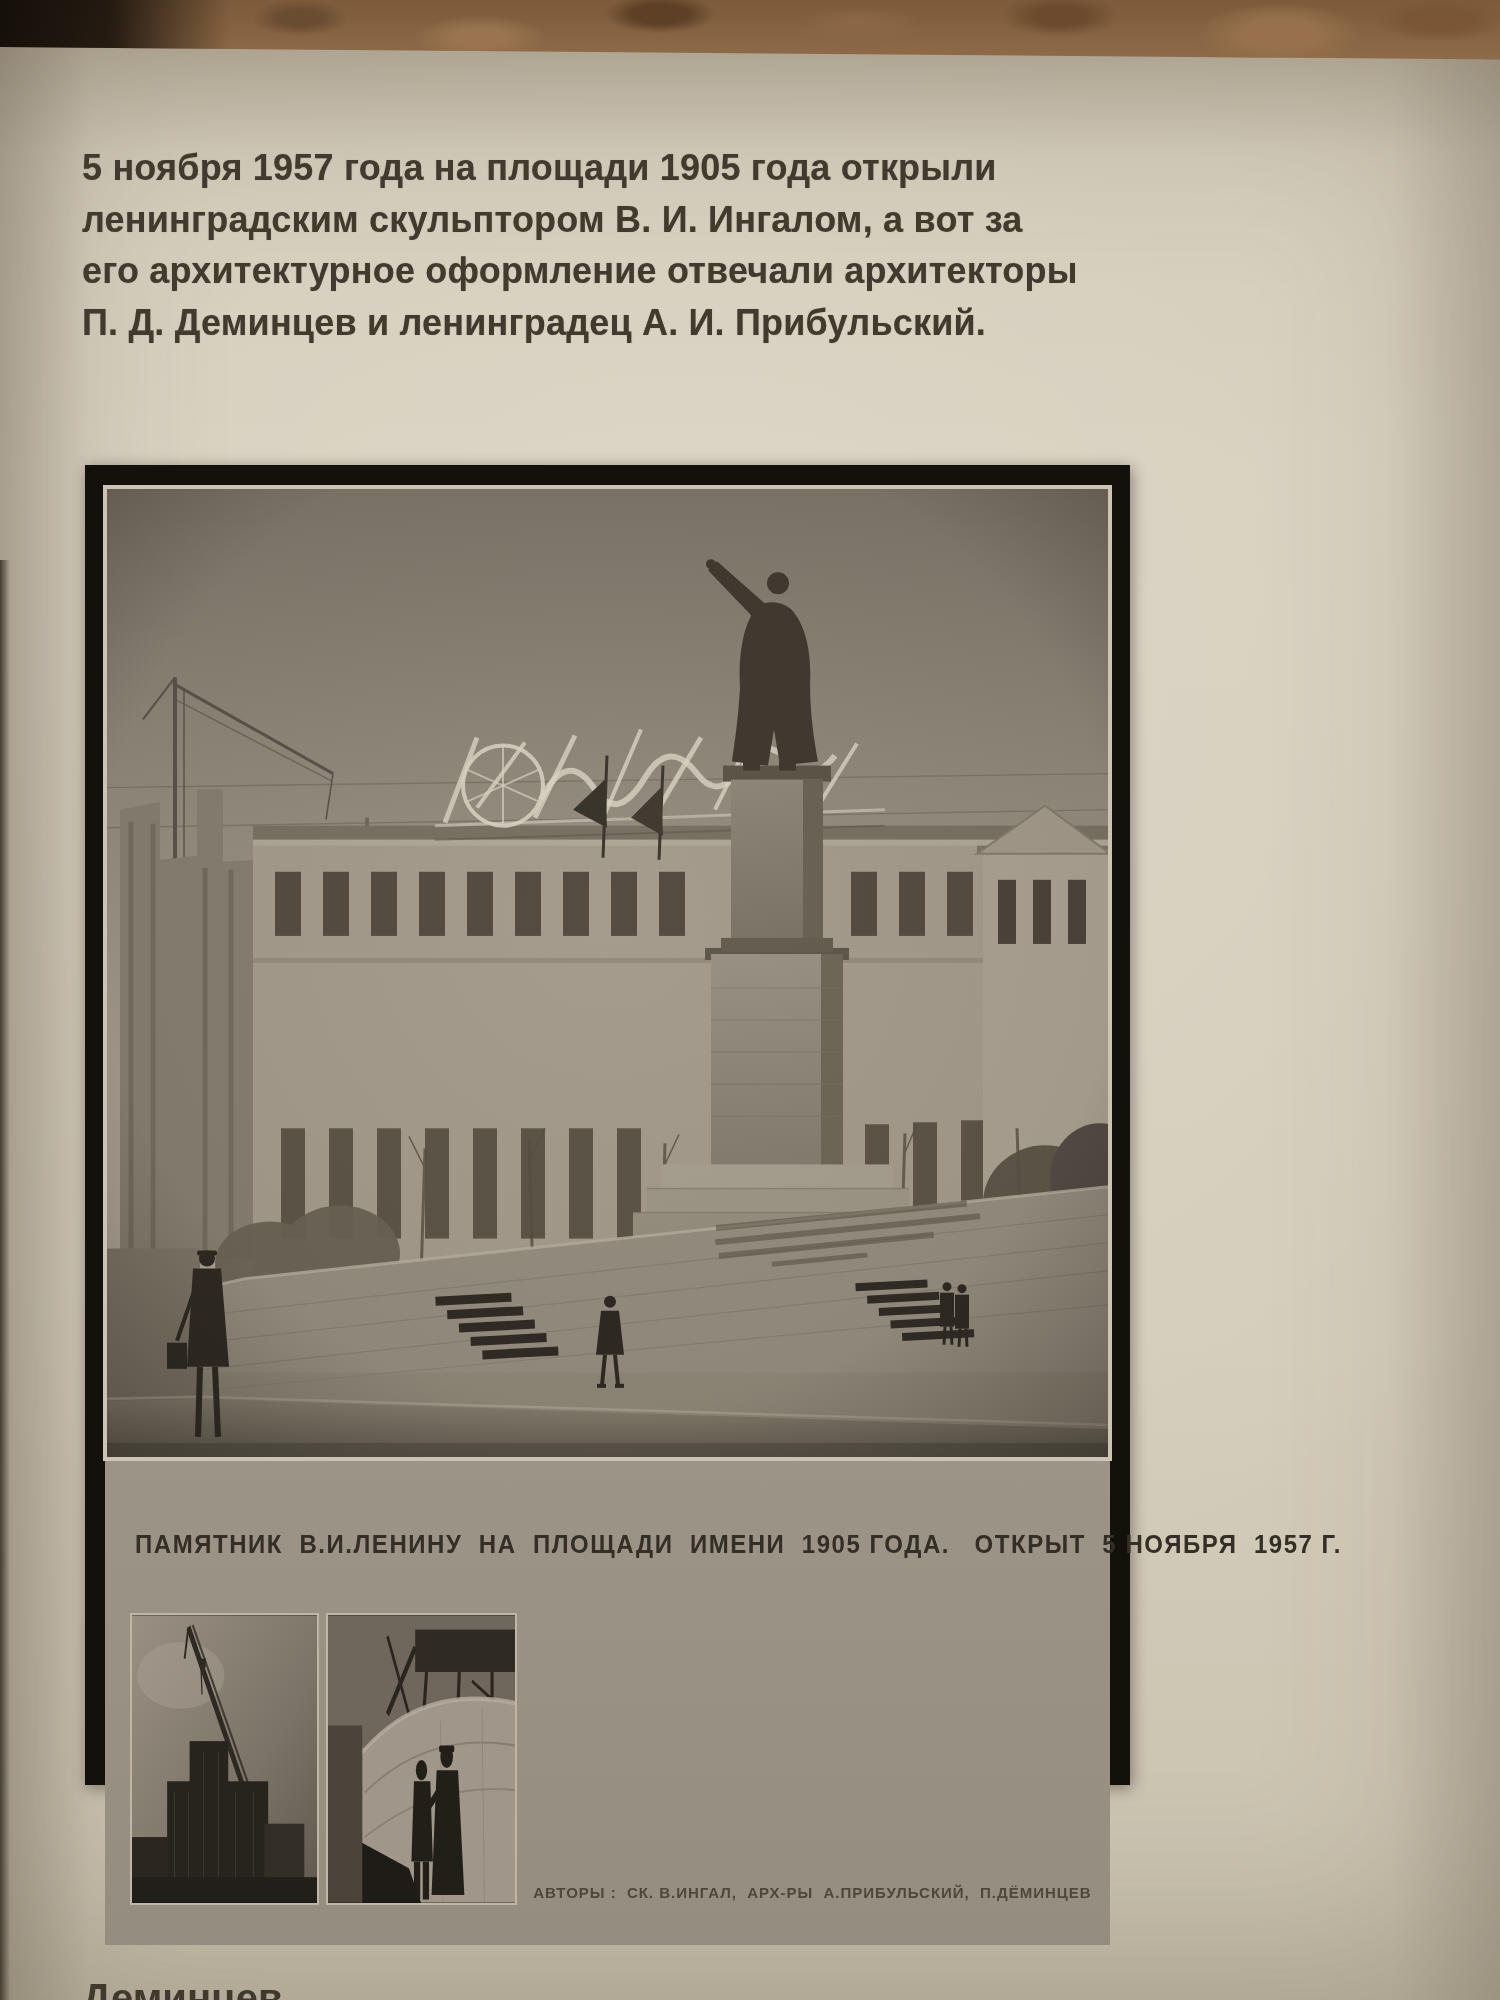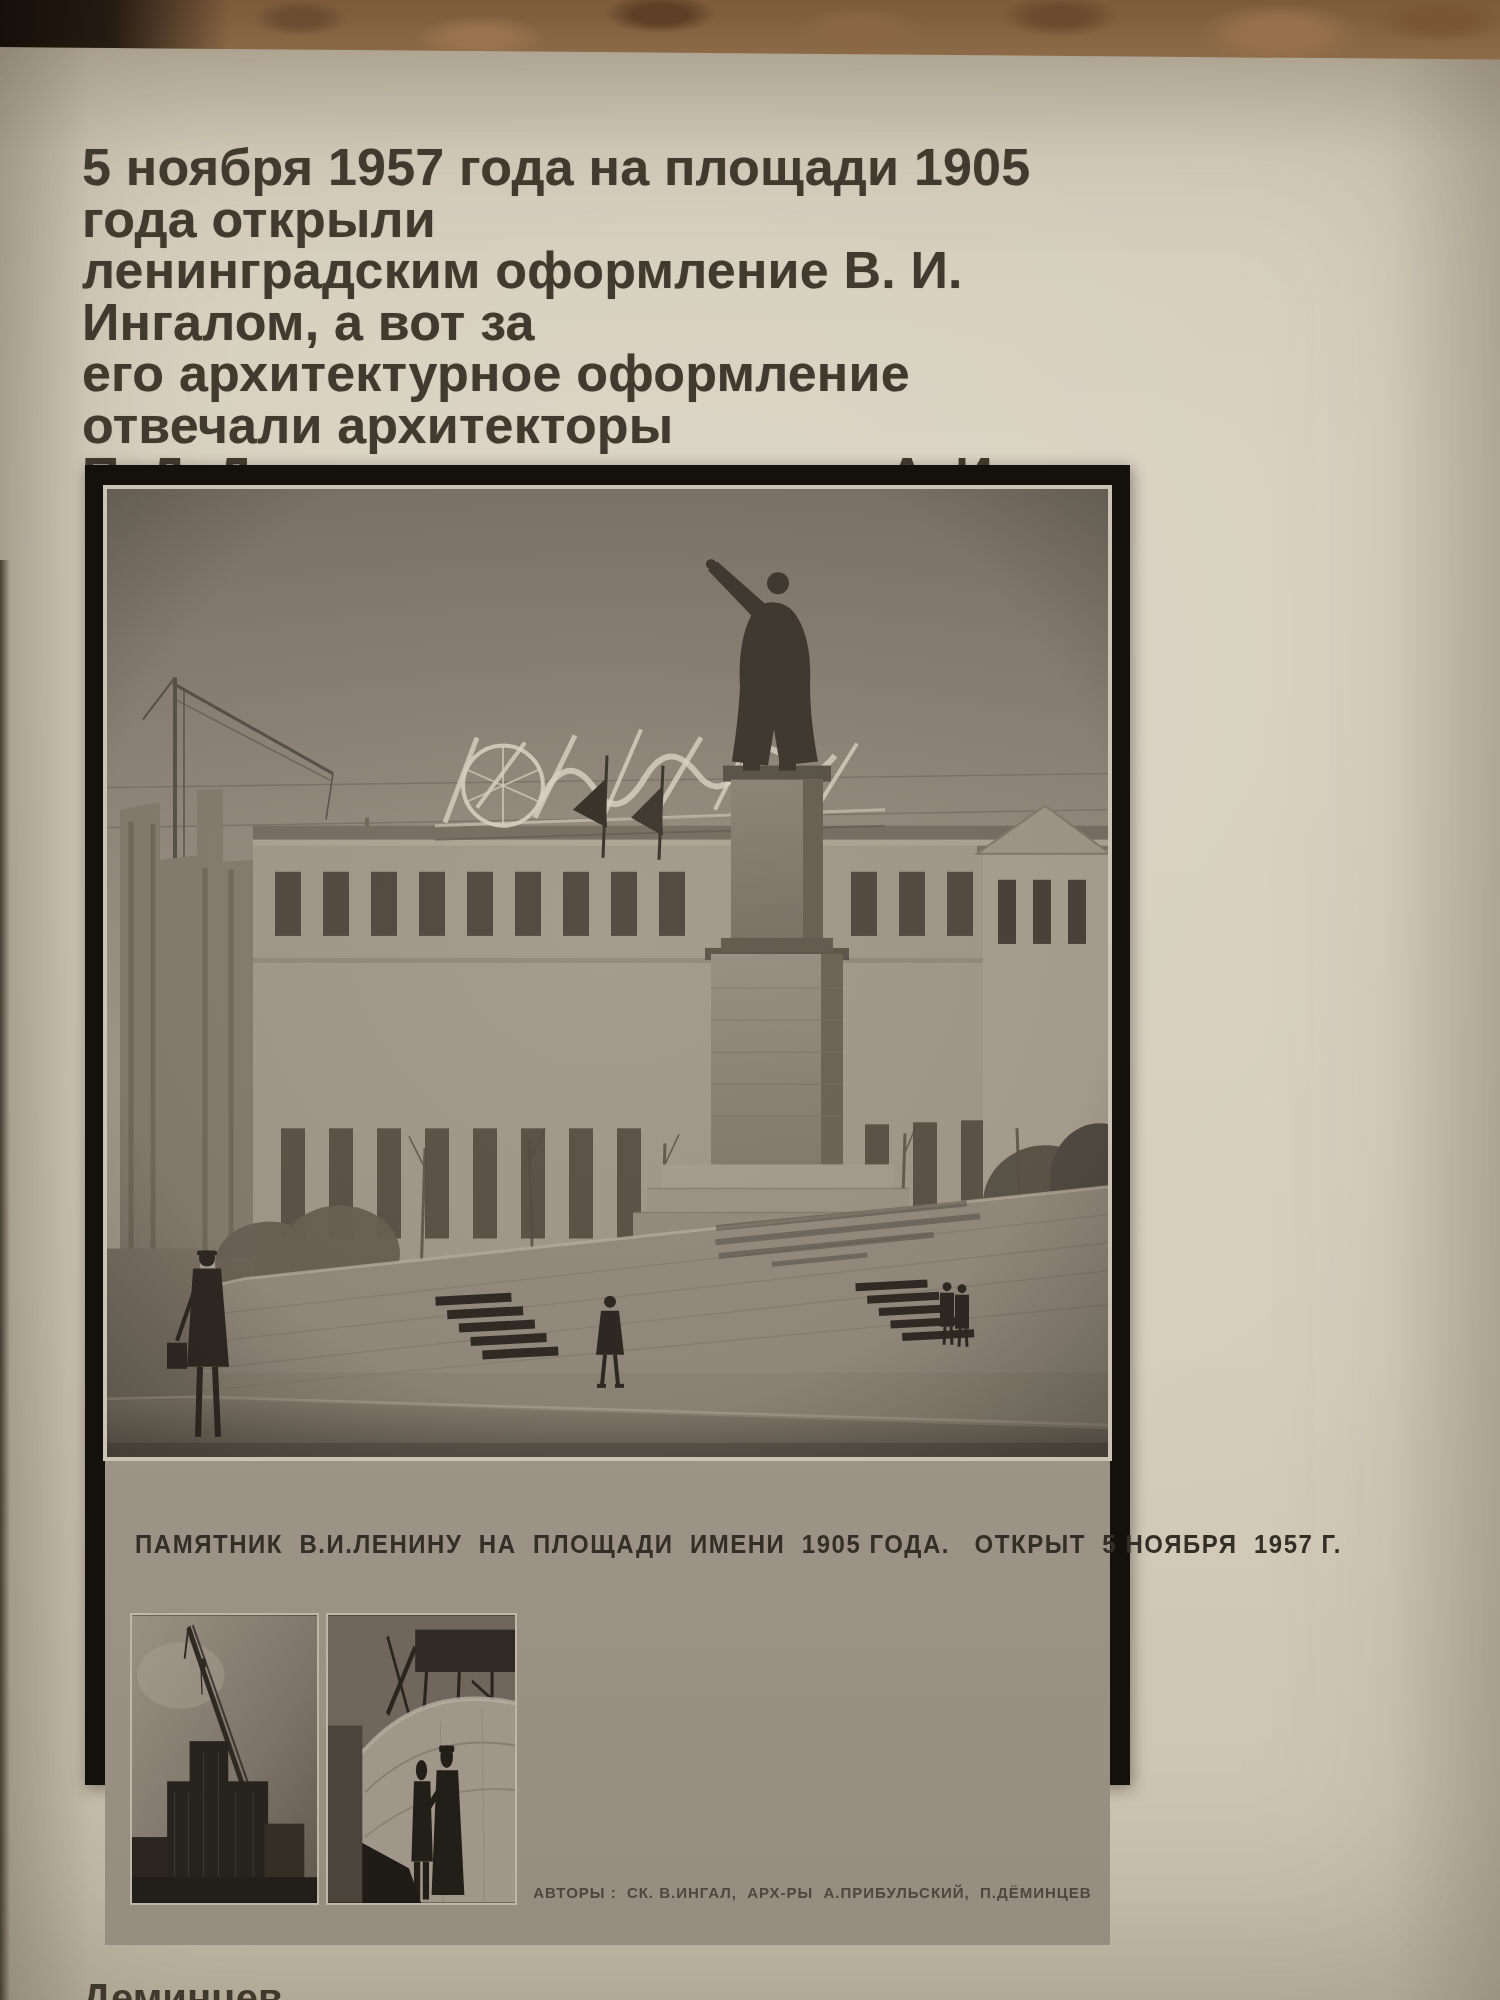--- a/index.html
+++ b/index.html
@@ -35,21 +35,21 @@
     z-index:1;
   }
   .left-edge-shade{
     position:absolute;left:0;top:560px;width:10px;height:1440px;
     background:linear-gradient(90deg,#453e33,rgba(69,62,51,0));
     z-index:4;
   }
   
   .intro{
     position:absolute;left:82px;top:142px;width:1010px;z-index:5;
-    color:#413a2e;font-size:52px;line-height:51.5px;font-weight:600;
+    color:#413a2e;font-size:36px;line-height:51.5px;font-weight:600;
     letter-spacing:.2px;text-shadow:0 0 1px rgba(65,58,46,.35);
   }
   .intro .ln{display:block;}
   
   .frame{
     position:absolute;left:85px;top:465px;width:1045px;height:1320px;z-index:5;
     background:#14100c;
     box-shadow:2px 3px 14px rgba(40,32,22,.45);
   }
   .mat{
@@ -87,21 +87,21 @@
 </style>
 </head>
 <body>
 
 <div class="wall-strip"></div>
 <div class="poster"></div>
 <div class="left-edge-shade"></div>
 
 <div class="intro">
   <span class="ln">5 ноября 1957 года на площади 1905 года открыли</span>
-  <span class="ln">ленинградским оформление В. И. Ингалом, а вот за</span>
+  <span class="ln">ленинградским скульптором В. И. Ингалом, а вот за</span>
   <span class="ln">его архитектурное оформление отвечали архитекторы</span>
   <span class="ln">П. Д. Деминцев и ленинградец А. И. Прибульский.</span>
 </div>
 
 <div class="frame">
   <div class="mat">
 
     <div class="main-photo">
       <svg viewBox="0 0 1005 970" preserveAspectRatio="none">
         <defs>

